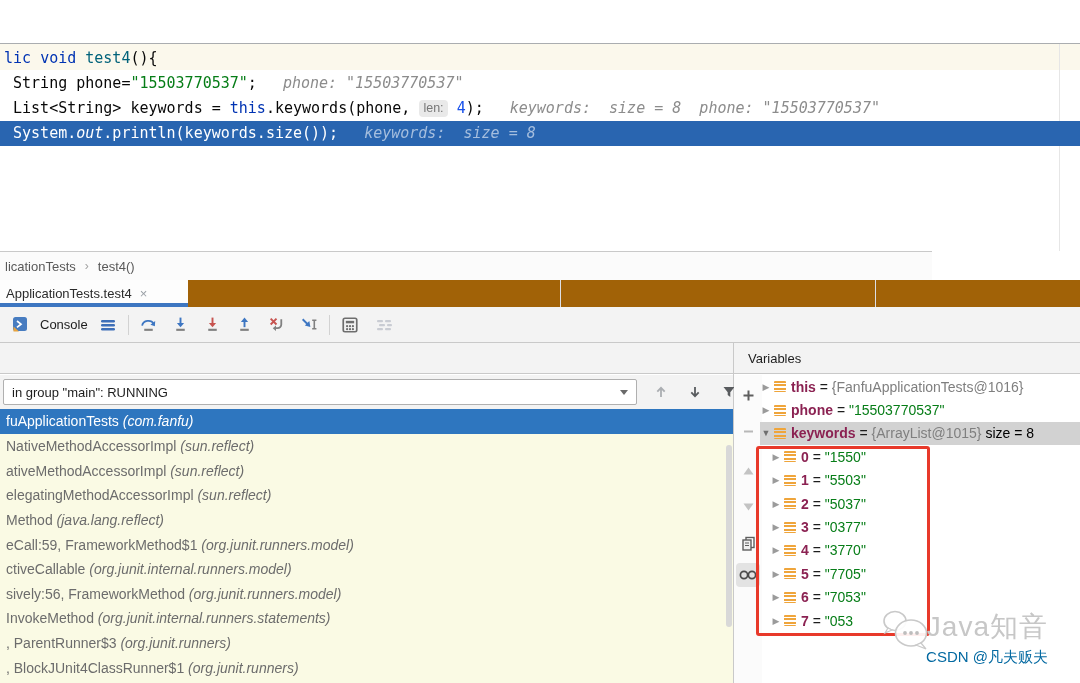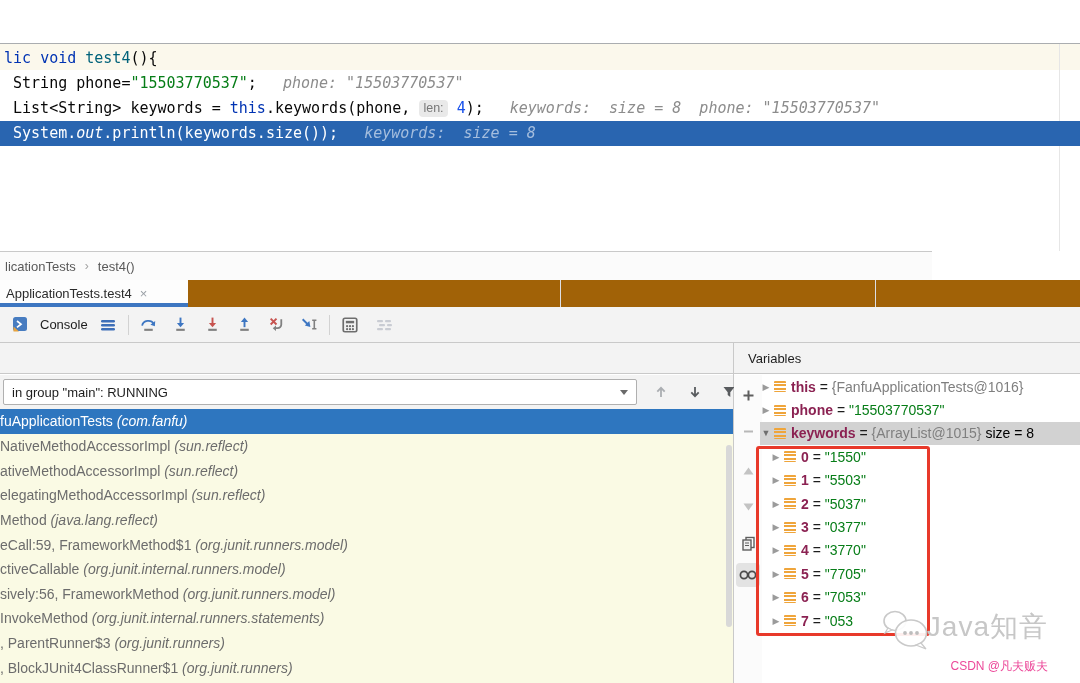--- a/index.html
+++ b/index.html
@@ -72,21 +72,21 @@
     border:1px solid #b0b0b0; border-radius:2px; display:flex; align-items:center;
     padding:0 8px; font-size:13px; color:#1d1d1d;
   }
   .thread-combo .caret {
     margin-left:auto; width:0; height:0; border-left:4.5px solid transparent;
     border-right:4.5px solid transparent; border-top:5px solid #6a6a6a;
   }
   .thread-tools { position:absolute; left:644px; top:4px; display:flex; }
   .thread-tools .tbtn { width:34px; }
   .frames { position:absolute; left:0; top:409px; width:733px; height:274px; background:#fafae4; overflow:hidden; }
-  .frame-row { height:24.65px; display:flex; align-items:center; 
+  .frame-row { height:24.65px; display:flex; align-items:center; padding-left:6px;
                font-size:14px; color:#6c6c6c; white-space:pre; }
   .frame-row .pkg { font-style:italic; }
   .frame-row.selected { background:#2e76bf; color:#ffffff; }
   .frames-scrollbar { position:absolute; right:1px; top:36px; width:6px; height:182px; background:#d8d8d8; border-radius:3px; }
   
   .vars-panel { position:absolute; left:734px; top:375px; width:346px; height:308px; background:#ffffff; }
   .vars-rail { position:absolute; left:0; top:0; width:28px; height:308px; background:#fbfbfb; }
   .rail-btn { position:absolute; left:2px; width:24px; height:24px; display:flex; align-items:center; justify-content:center; }
   .rail-btn.boxed { background:#e3e3e3; border-radius:4px; }
   .vars-tree { position:absolute; left:26px; top:0; width:320px; }
@@ -105,21 +105,21 @@
   .var-suffix { color:#000; }
   .var-row.child { padding-left:10px; }
   
   .red-box {
     position:absolute; left:756px; top:446px; width:174px; height:190px;
     border:3px solid #e8392a; border-radius:3px; background:transparent;
   }
   
   .watermark { position:absolute; right:32px; top:610px; text-align:right; pointer-events:none; }
   .watermark .wm-title { font-size:28px; color:#c7c7c7; letter-spacing:1px; line-height:34px; }
-  .watermark .wm-sub { font-size:12px; color:#ec4899; margin-top:14px; }
+  .watermark .wm-sub { font-size:15px; color:#0369a1; margin-top:4px; }
   .wm-bubble { position:absolute; left:878px; top:606px; }
 </style>
 </head>
 <body>
 
 <div id="app">
 
   <div class="top-strip"></div>
   <div class="top-divider"></div>
 

